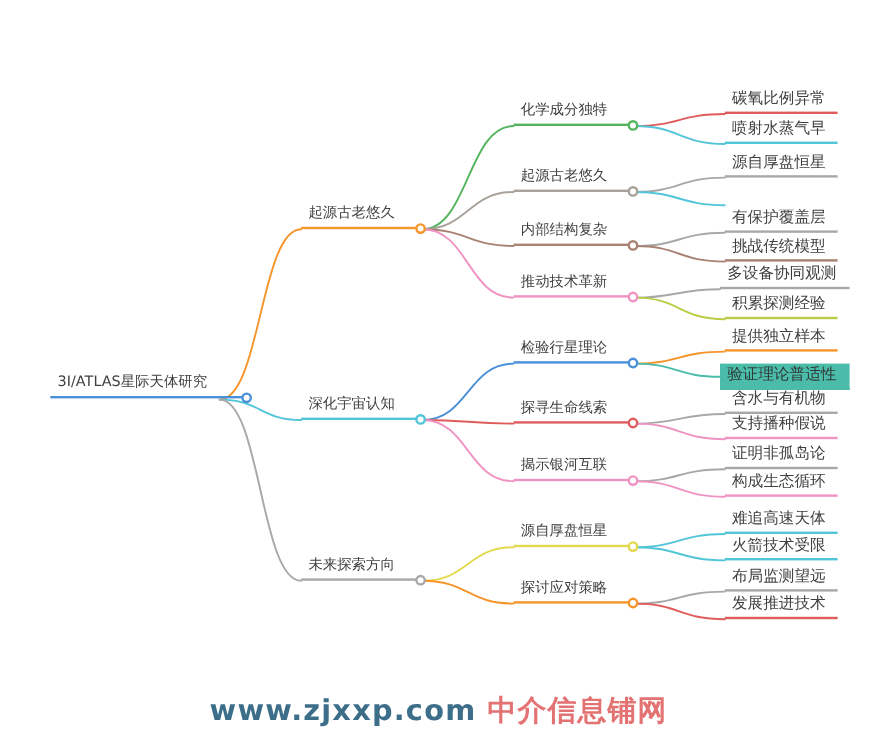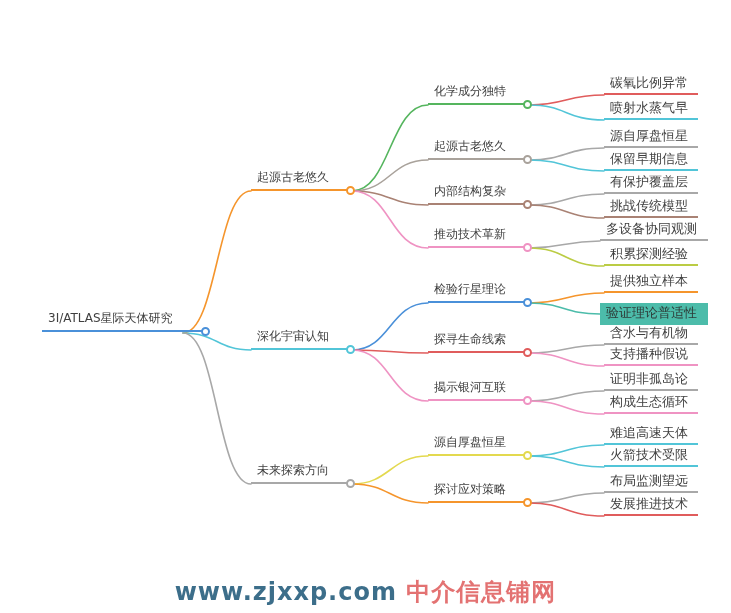--- a/index.html
+++ b/index.html
@@ -135,23 +135,20 @@
 
   <div class="node leaf" style="left: 604px; top: 73px; width: 94px; --c: #e05c5c;">
     <span>碳氧比例异常</span>
   </div>
   <div class="node leaf" style="left: 604px; top: 98px; width: 94px; --c: #52c5d8;">
     <span>喷射水蒸气早</span>
   </div>
   <div class="node leaf" style="left: 604px; top: 126px; width: 94px; --c: #a8a8a8;">
     <span>源自厚盘恒星</span>
   </div>
-  <div class="node leaf" style="left: 604px; top: 149px; width: 94px; --c: #52c5d8;">
-    <span>保留早期信息</span>
-  </div>
   <div class="node leaf" style="left: 604px; top: 172px; width: 94px; --c: #a8a8a8;">
     <span>有保护覆盖层</span>
   </div>
   <div class="node leaf" style="left: 604px; top: 196px; width: 94px; --c: #a98274;">
     <span>挑战传统模型</span>
   </div>
   <div class="node leaf" style="left: 600px; top: 219px; width: 108px; --c: #a8a8a8;">
     <span>多设备协同观测</span>
   </div>
   <div class="node leaf" style="left: 604px; top: 244px; width: 94px; --c: #bbcc44;">

